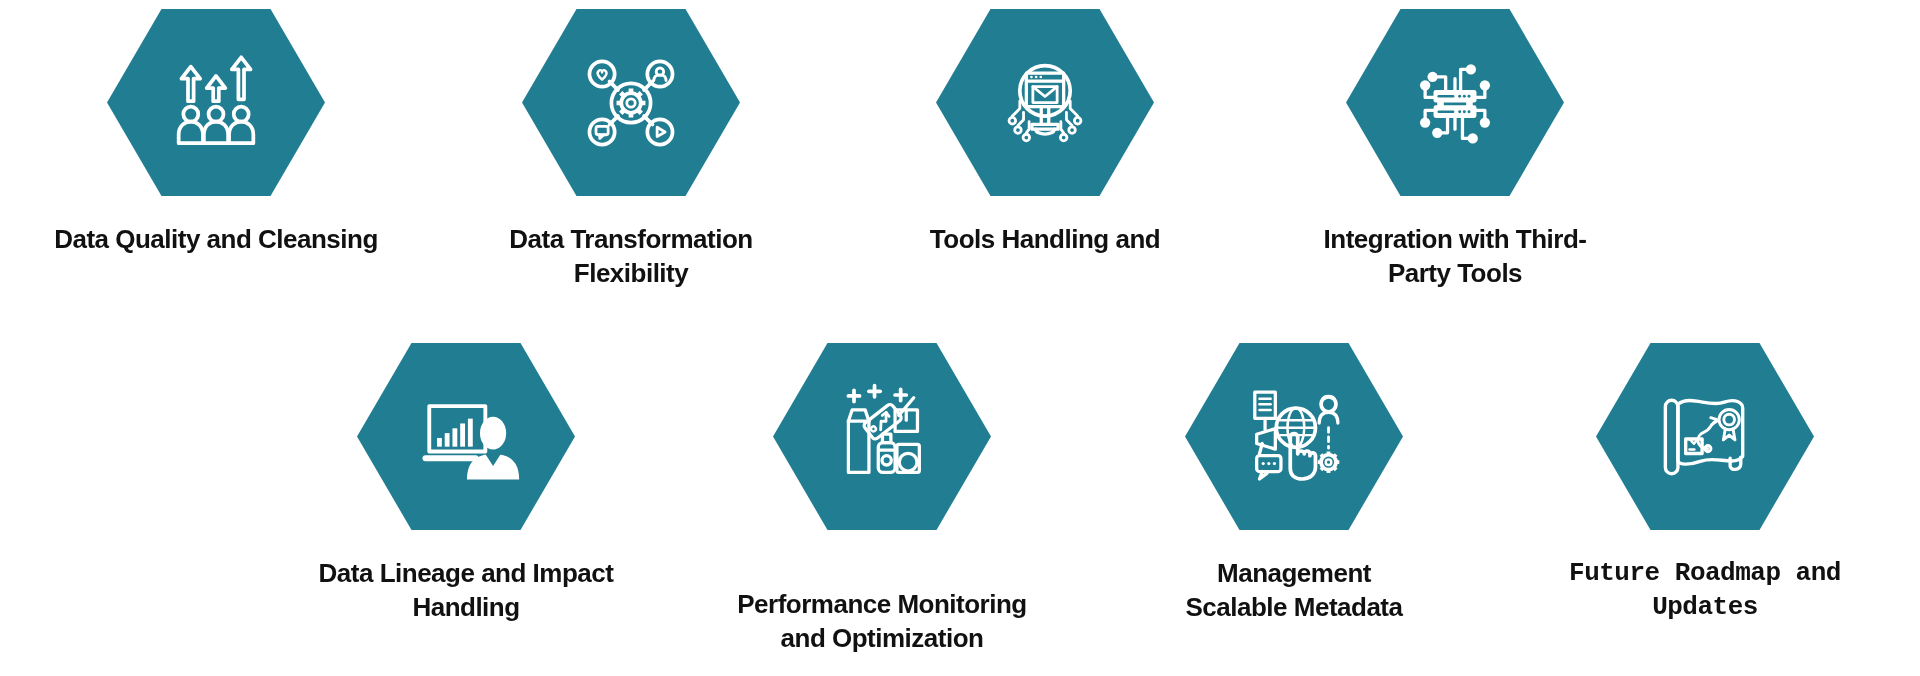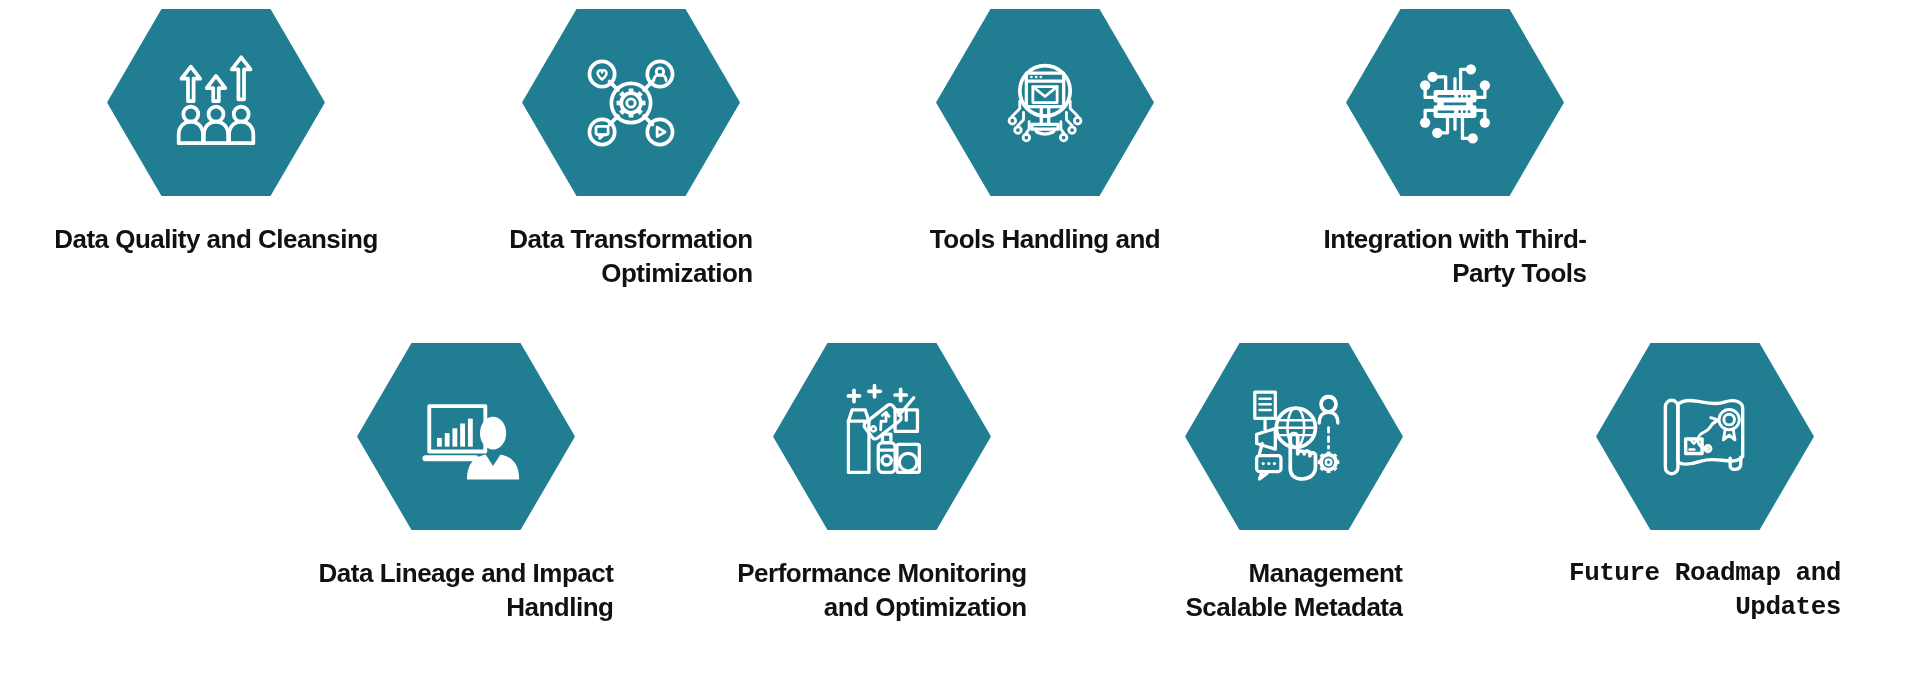--- a/index.html
+++ b/index.html
@@ -12,24 +12,24 @@
   html,body{width:1920px;height:676px;background:var(--bg);overflow:hidden;
     font-family:"Liberation Sans", sans-serif;}
   .canvas{position:relative;width:1920px;height:676px;background:var(--bg);}
   .cell{position:absolute;width:360px;display:flex;flex-direction:column;align-items:center;}
   .hexagon{width:218px;height:187px;background:var(--hex);
     clip-path:polygon(0% 50%, 25% 0%, 75% 0%, 100% 50%, 75% 100%, 25% 100%);
     display:flex;align-items:center;justify-content:center;flex:0 0 auto;}
   .hexagon svg{display:block;}
   .label{margin-top:26px;text-align:center;color:var(--ink);
     font-size:26px;font-weight:700;line-height:34px;letter-spacing:-0.5px;}
-  .label div{white-space:nowrap;text-align:right;}
+  .label div{white-space:nowrap;}
   
   .c0{left:36px;top:9px;}  .c1{left:451px;top:9px;}  .c2{left:865px;top:9px;}  .c3{left:1275px;top:9px;}
-  .c4{left:286px;top:343px;}.c5{left:702px;top:343px;}.c6{left:1114px;top:343px;}.c7{left:1525px;top:343px;font-family:Liberation Mono, monospace;}
+  .c4{left:286px;top:343px;}.c5{left:702px;top:343px;gap:31px;}.c6{left:1114px;top:343px;}.c7{left:1525px;top:343px;font-family:Liberation Mono, monospace;}
 </style>
 </head>
 <body>
 
 <div class="canvas">
 
   <div class="cell c0">
     <div class="hexagon">
       <svg width="112" height="112" viewBox="0 0 120 120" fill="none" stroke="#fff" stroke-width="4" stroke-linecap="round" stroke-linejoin="round">
         <polygon points="30,58 30,34 23,34 33,21 43,34 36,34 36,58"></polygon>
@@ -76,21 +76,21 @@
         <path d="M29,35 C24.5,31 23,28 25.2,25.8 C27.2,23.8 29,25 29,27.2 C29,25 30.8,23.8 32.8,25.8 C35,28 33.5,31 29,35 Z" stroke-width="2.6"></path>
         <circle cx="91" cy="26.5" r="4" stroke-width="3"></circle>
         <path d="M84.5,36 C84.5,31.5 87,29.8 91,29.8 C95,29.8 97.5,31.5 97.5,36" stroke-width="3"></path>
         <rect x="22.5" y="85" width="13" height="9" rx="2" stroke-width="3"></rect>
         <path d="M26.5,94 L26.5,98 L31,94" stroke-width="3"></path>
         <polygon points="88,86 96.5,91 88,96" stroke-width="3"></polygon>
       </svg>
     </div>
     <div class="label">
       <div>Data Transformation</div>
-      <div>Optimization</div>
+      <div>Flexibility</div>
     </div>
   </div>
 
   <div class="cell c2">
     <div class="hexagon">
       <svg width="112" height="112" viewBox="0 0 120 120" fill="none" stroke="#fff" stroke-width="3.5" stroke-linecap="round" stroke-linejoin="round">
         <circle cx="60" cy="47" r="27" stroke-width="4"></circle>
         <path d="M56,64 L56,83 M64,64 L64,83"></path>
         <rect x="40" y="28" width="40" height="36" fill="#217E92" stroke-width="3.5"></rect>
         <line x1="40" y1="36.5" x2="80" y2="36.5"></line>

